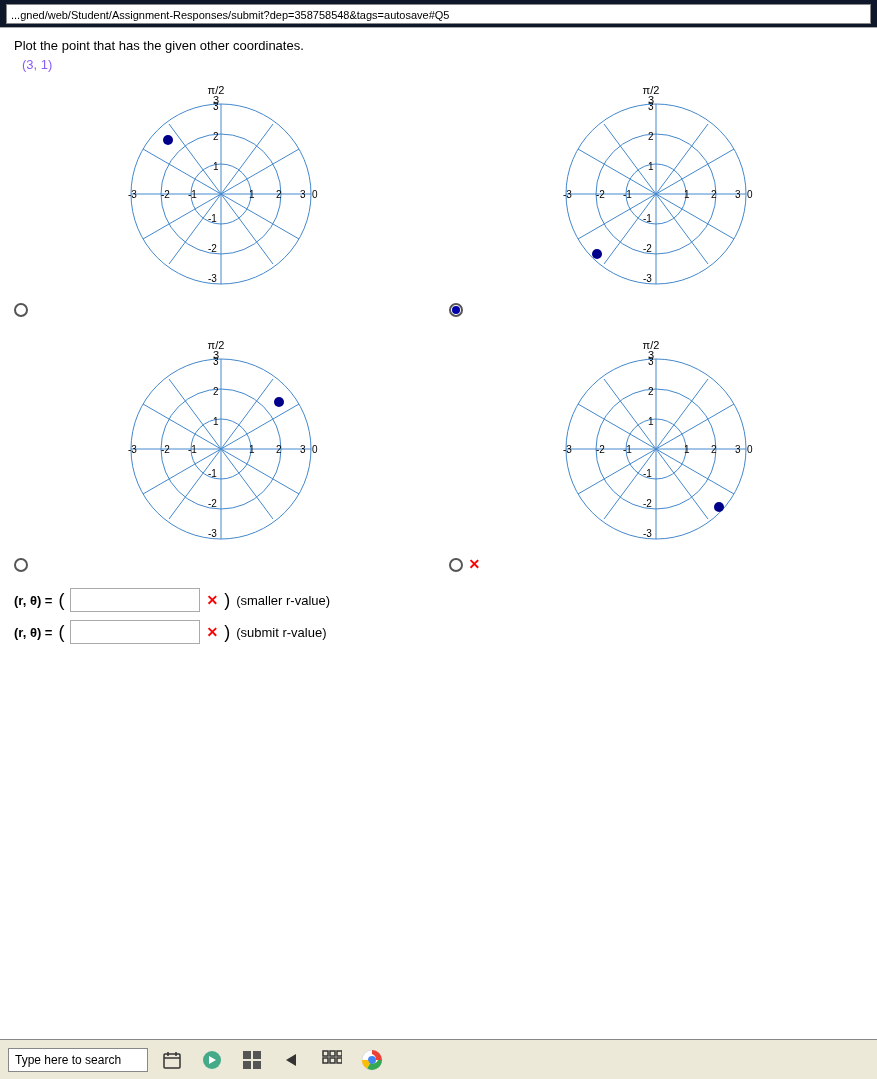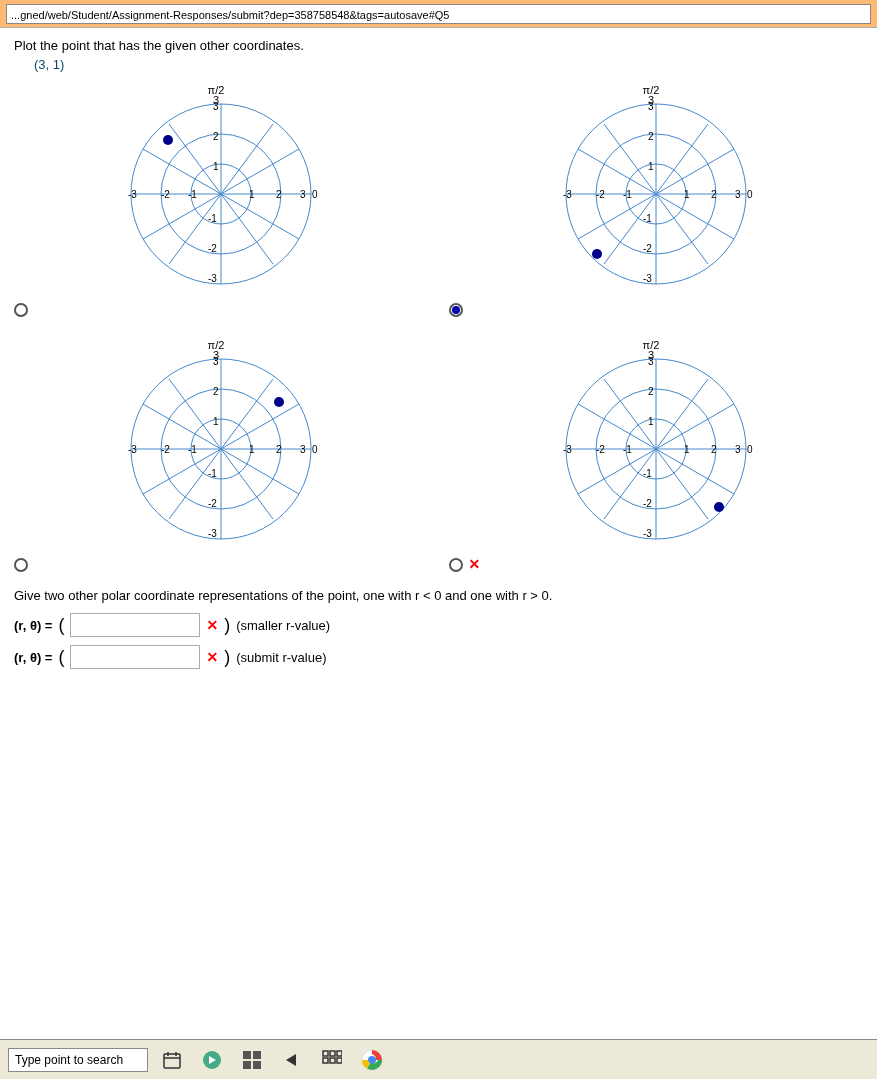--- a/index.html
+++ b/index.html
@@ -5,21 +5,21 @@
     * { box-sizing: border-box; margin: 0; padding: 0; }
     body {
       background: #d4d0c8;
       font-family: Arial, sans-serif;
       font-size: 13px;
       width: 877px;
       min-height: 1079px;
       overflow-x: hidden;
     }
     .url-bar {
-      background: #fdba74;
+      background: #0f172a;
       height: 28px;
       display: flex;
       align-items: center;
       padding: 2px 6px;
       border-bottom: 1px solid #aaa;
     }
     .url-text {
       background: white;
       flex: 1;
       height: 20px;
@@ -36,23 +36,23 @@
       padding: 10px 14px 20px 14px;
       min-height: 1040px;
     }
     .question-header {
       font-size: 13px;
       margin-bottom: 4px;
       color: #000;
     }
     .given-coords {
       font-size: 13px;
-      margin-left: 20px;
+      margin-left: 8px;
       margin-bottom: 10px;
-      color: #0c4a6e;
+      color: #8b5cf6;
     }
     .polar-grid-section {
       display: grid;
       grid-template-columns: 1fr 1fr;
       gap: 20px 20px;
       margin-bottom: 16px;
     }
     .polar-item {
       display: flex;
       flex-direction: column;
@@ -334,21 +334,20 @@
         <circle cx="168" cy="170" r="5" fill="#00008b"></circle>
       </svg>
       <div class="radio-row">
         <div class="radio-btn"></div>
         <span style="color:red;font-size:14px;font-weight:bold;margin-left:2px;">✕</span>
       </div>
     </div>
 
   </div>
 
-  <div class="question-label">Give two other polar coordinate representations of the point, one with r &lt; 0 and one with r &gt; 0.</div>
 
   <div class="input-section">
     <div class="input-row">
       <span class="input-label">(r, θ) =</span>
       <span class="paren">(</span>
       <input type="text" class="coord-input" value="" style="">
       <span class="x-mark">✕</span>
       <span class="paren">)</span>
       <span class="value-label">(smaller r-value)</span>
     </div>
@@ -359,21 +358,21 @@
       <span class="x-mark">✕</span>
       <span class="paren">)</span>
       <span class="value-label">(submit r-value)</span>
     </div>
   </div>
 
 </div>
 
 <div class="taskbar">
   <div class="taskbar-search">
-    <span>Type point to search</span>
+    <span>Type here to search</span>
   </div>
   <div class="taskbar-icon">
     <svg width="20" height="20" viewBox="0 0 20 20">
         <rect x="2" y="4" width="16" height="14" rx="1" fill="none" stroke="#333" stroke-width="1.5"></rect>
         <line x1="2" y1="8" x2="18" y2="8" stroke="#333" stroke-width="1.5"></line>
         <line x1="6" y1="2" x2="6" y2="6" stroke="#333" stroke-width="1.5"></line>
         <line x1="14" y1="2" x2="14" y2="6" stroke="#333" stroke-width="1.5"></line>
       </svg>
   </div>
   <div class="taskbar-icon">

